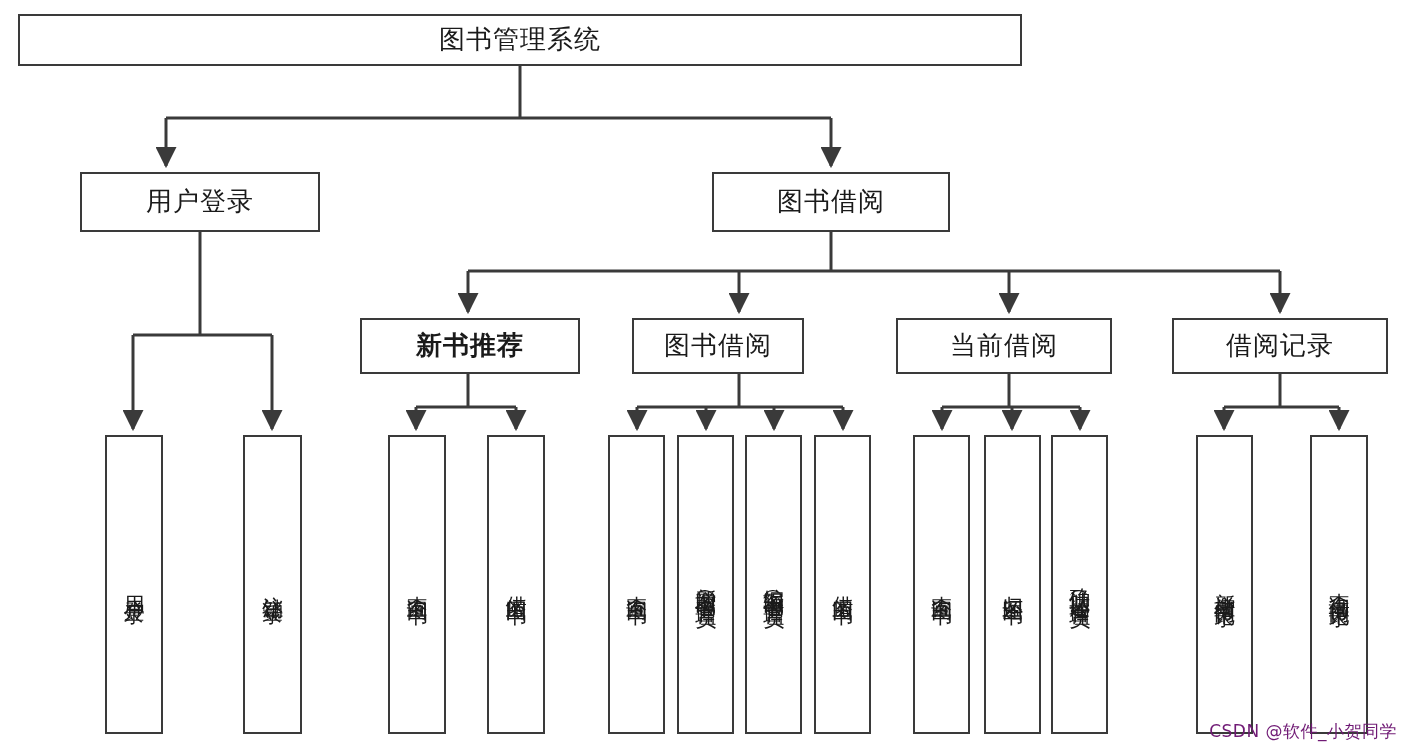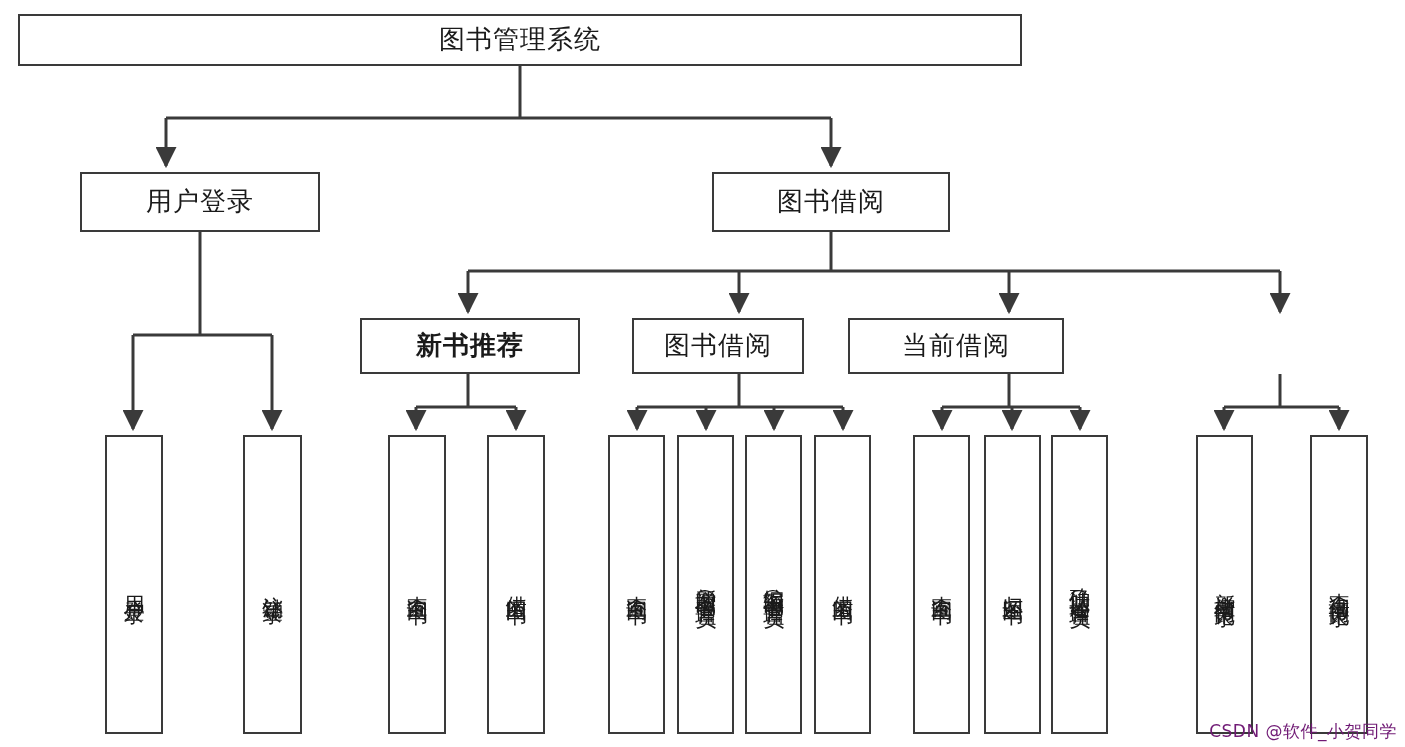--- a/index.html
+++ b/index.html
@@ -137,22 +137,25 @@
   <div class="node horiz" style="left:712px; top:172px; width:238px; height:60px;">
     <span>图书借阅</span>
   </div>
 
   <div class="node horiz" style="left:360px; top:318px; width:220px; height:56px;font-weight:bold;">
     <span>新书推荐</span>
   </div>
   <div class="node horiz" style="left:632px; top:318px; width:172px; height:56px;">
     <span>图书借阅</span>
   </div>
-  <div class="node horiz" style="left:848px; top:318px; width:216px; height:56px;">
+  <div class="node horiz" style="left:896px; top:318px; width:216px; height:56px;">
     <span>当前借阅</span>
+  </div>
+  <div class="node horiz" style="left:1172px; top:318px; width:216px; height:56px;">
+    <span>借阅记录</span>
   </div>
 
   <div class="node vert" style="left:105px; top:435px; width:58px; height:299px;">
     <span>用户登录</span>
   </div>
   <div class="node vert" style="left:243px; top:435px; width:59px; height:299px;">
     <span>注销登录</span>
   </div>
   <div class="node vert" style="left:388px; top:435px; width:58px; height:299px;">
     <span>查询图书</span>

